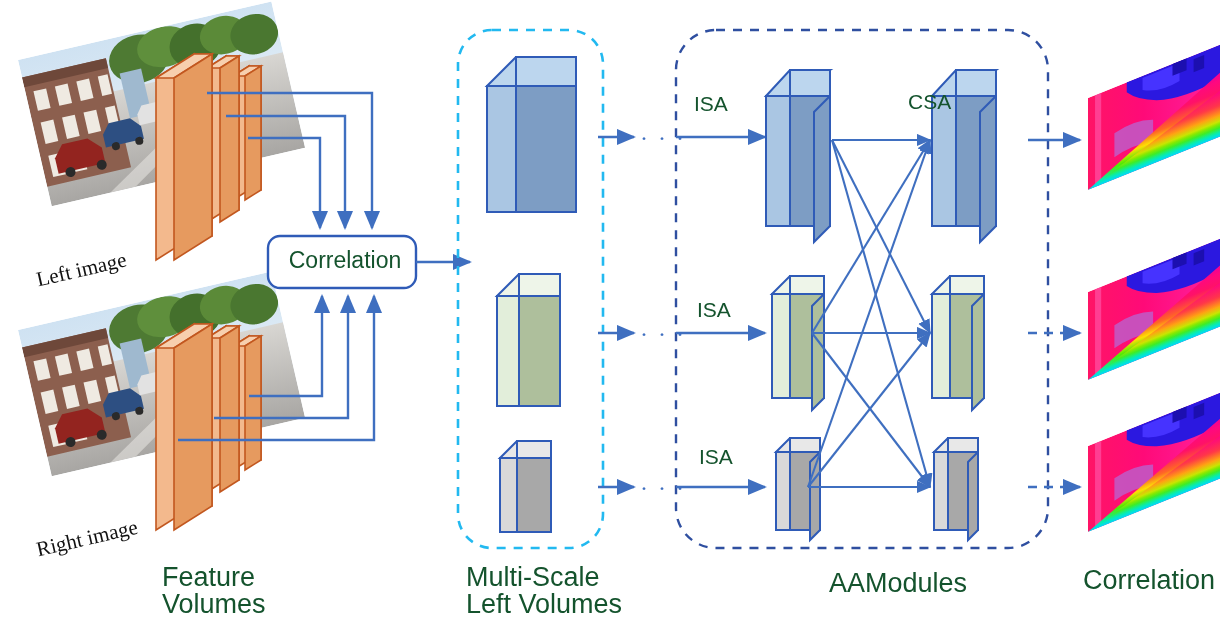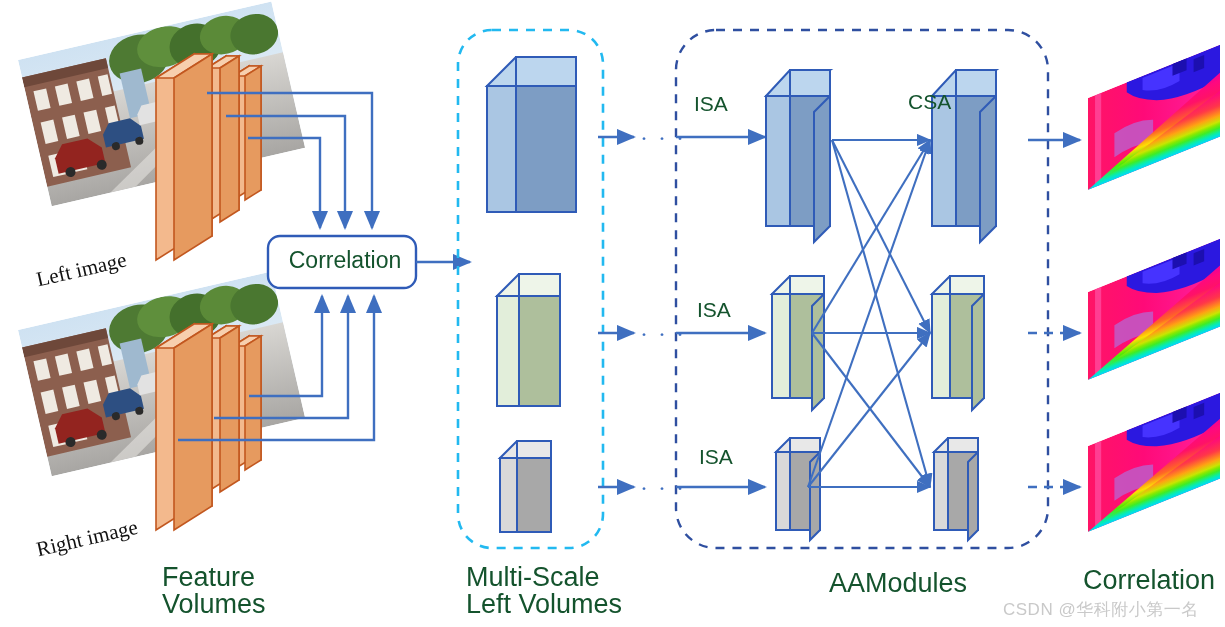--- a/index.html
+++ b/index.html
@@ -335,14 +335,13 @@
   <div class="lbl bottom-lbl" style="left:162px;top:562px;">Feature</div>
   <div class="lbl bottom-lbl" style="left:162px;top:589px;">Volumes</div>
 
   <div class="lbl bottom-lbl" style="left:466px;top:562px;">Multi-Scale</div>
   <div class="lbl bottom-lbl" style="left:466px;top:589px;">Left Volumes</div>
 
   <div class="lbl bottom-lbl" style="left:829px;top:568px;">AAModules</div>
 
   <div class="lbl bottom-lbl" style="left:1083px;top:565px;">Correlation</div>
 
-  <div class="wm" style="left:1003px;top:598px;">CSDN @华科附小第一名</div>
 </div>
 
 </body></html>

